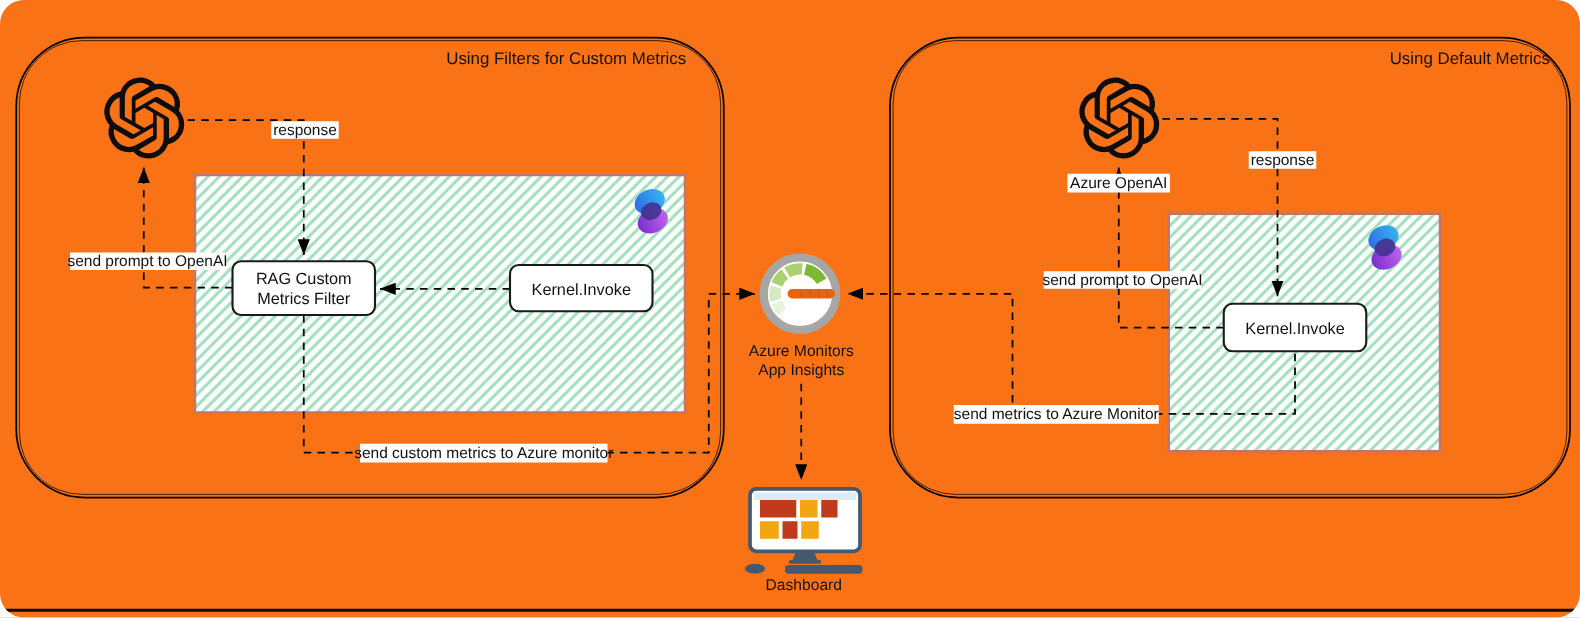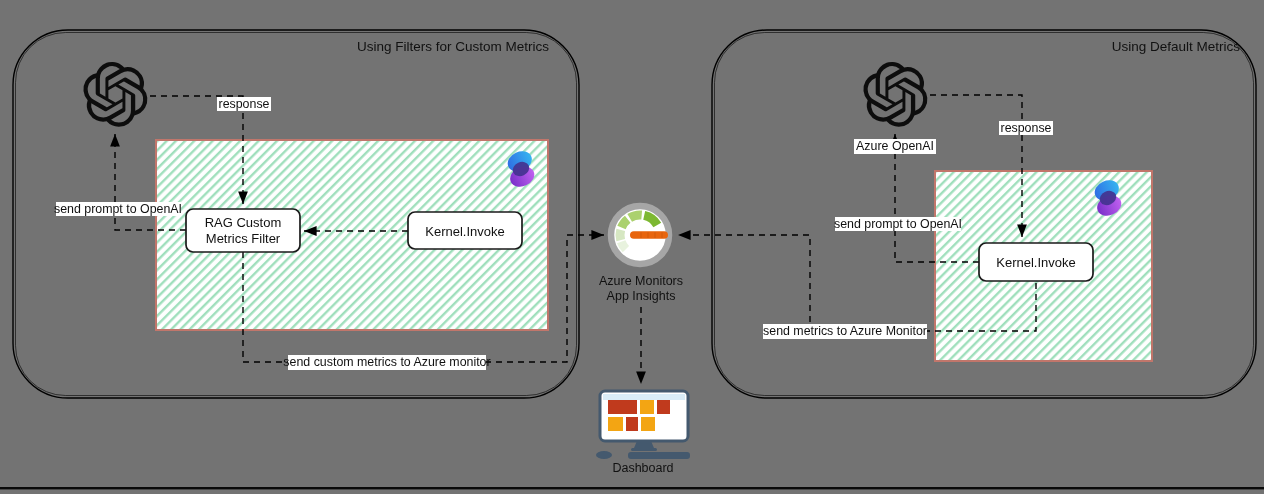--- a/index.html
+++ b/index.html
@@ -1,16 +1,16 @@
 <!DOCTYPE html>
 <html><head>
 <meta charset="utf-8">
 <style>
   html,body{margin:0;padding:0;background:#ffffff;}
-  .stage{position:relative;width:1264px;height:494px;background:#737373;overflow:hidden;}
+  .stage{position:relative;width:1264px;height:494px;background:#f97316;overflow:hidden;border-radius:19px;}
   svg{display:block;}
   text{font-family:"Liberation Sans", sans-serif;fill:#111111;}
   .ttl{font-size:13.5px;}
   .lbl{font-size:12.4px;}
   .node-lbl{font-size:13px;}
   .small-lbl{font-size:12.5px;}
   .edge{fill:none;stroke:#000000;stroke-width:1.4;stroke-dasharray:6 5;}
   .panel{fill:none;stroke:#000000;stroke-width:1.4;}
   .panel2{fill:none;stroke:#000000;stroke-width:0.7;opacity:.85;}
   .nodebox{fill:#ffffff;stroke:#1a1a1a;stroke-width:1.7;}

